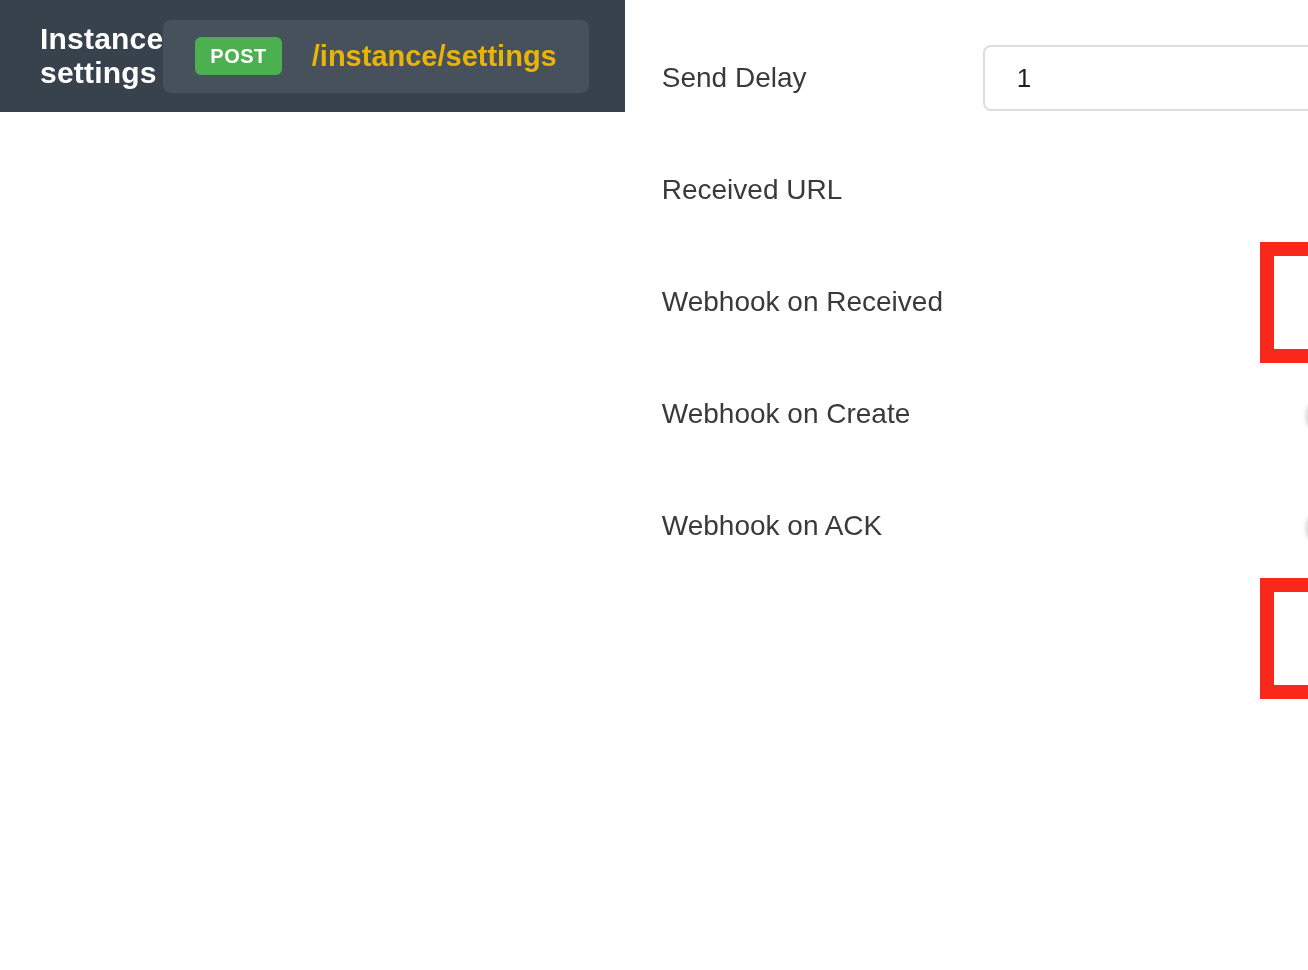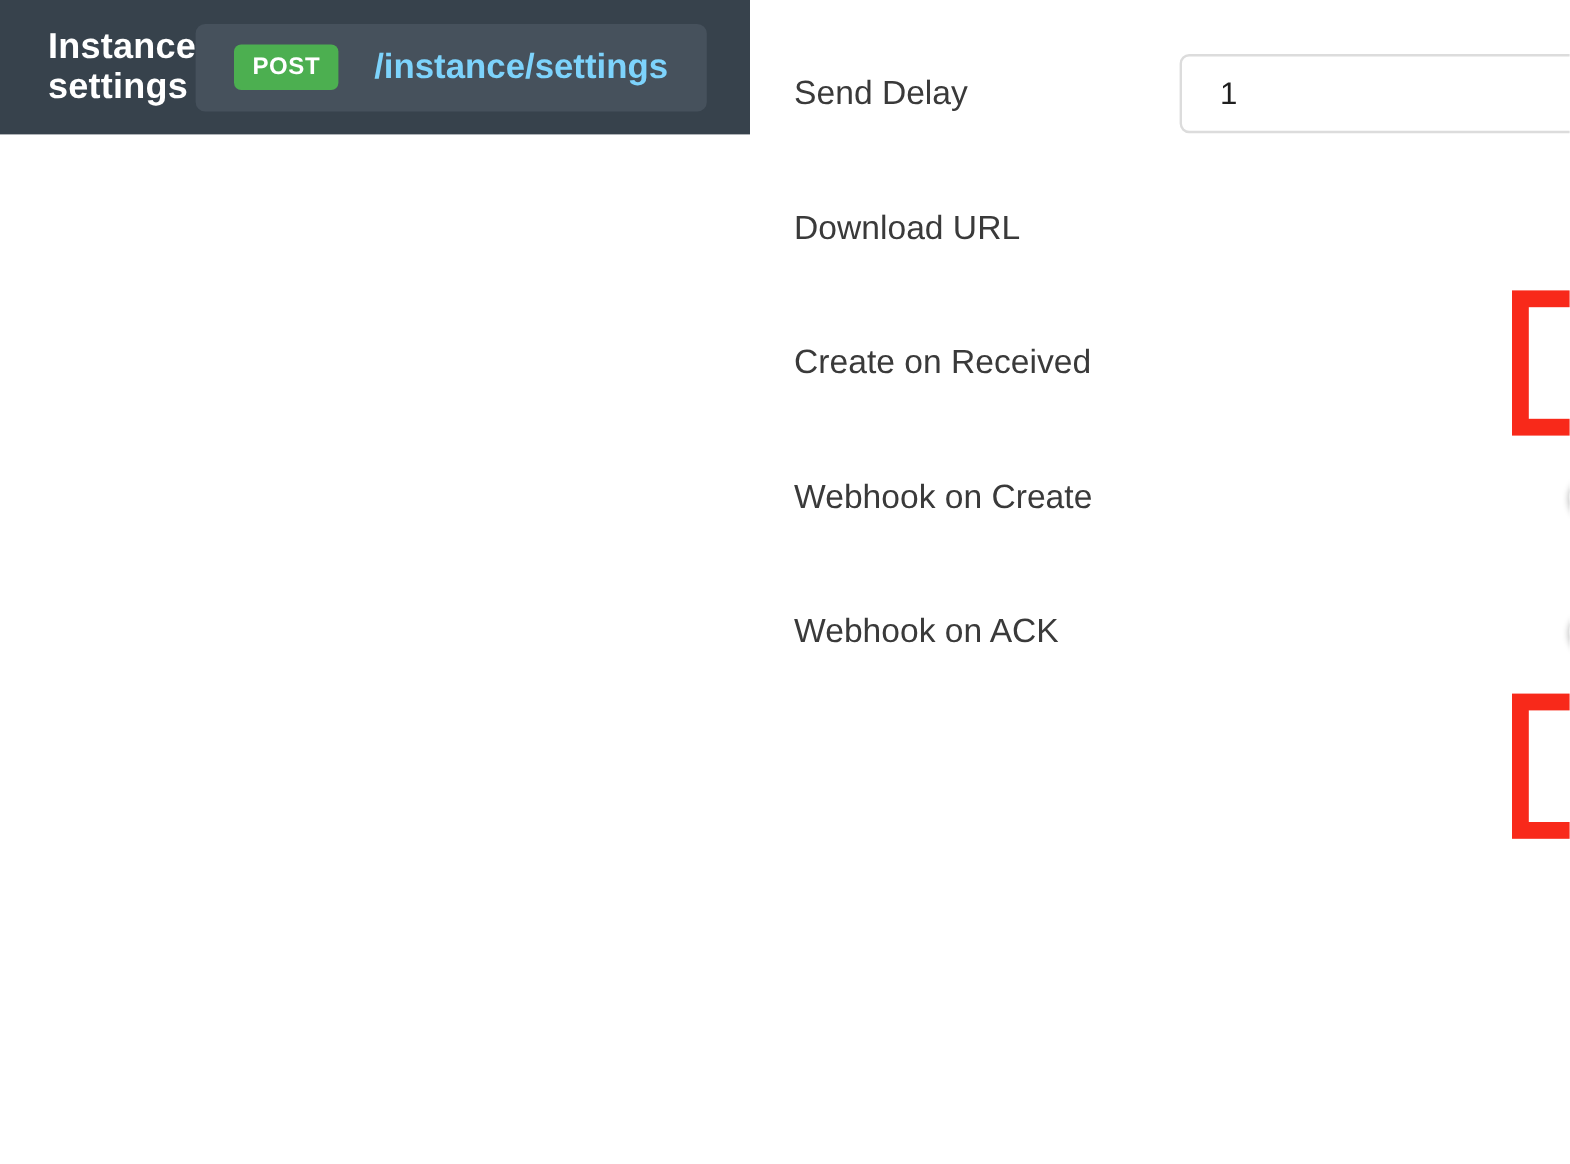--- a/index.html
+++ b/index.html
@@ -21,21 +21,21 @@
   .endpoint-box {
     background: #46515c; border-radius: 8px;
     height: 73px; display: flex; align-items: center;
     padding: 0 32px; gap: 30px;
   }
   .method-badge {
     background: #4caf50; color: #fff;
     font-size: 20px; font-weight: 700; letter-spacing: 0.5px;
     padding: 9px 15px; border-radius: 6px; line-height: 1;
   }
-  .endpoint-path { color: #7dd3fc; font-size: 29px; font-weight: 600; }
+  .endpoint-path { color: #eab308; font-size: 29px; font-weight: 600; }
 
   
   .form-body { flex: 1 1 auto; padding: 22px 36px 0 37px; }
   .form-row {
     height: 112px; display: flex; align-items: center; position: relative;
   }
   .field-label {
     width: 321px; flex: 0 0 321px;
     color: #3a3a3a; font-size: 28px; line-height: 1.2;
   }
@@ -100,24 +100,24 @@
     </div>
   </div>
 
   <div class="form-body">
 
   <div class="form-row">
         <div class="field-label">Send Delay</div>
         <input type="text" class="text-input" value="1" style="">
       </div>
       <div class="form-row">
-        <div class="field-label">Download URL</div>
+        <div class="field-label">Received URL</div>
       </div>
       <div class="form-row">
-        <div class="field-label">Create on Received</div>
+        <div class="field-label">Webhook on Received</div>
         <div class="toggle-spacer"></div>
         <div class="toggle on" role="switch" aria-checked="true">
           <div class="knob"></div>
         </div>
         <div class="highlight-rect"></div>
       </div>
       <div class="form-row">
         <div class="field-label">Webhook on Create</div>
         <div class="toggle-spacer"></div>
         <div class="toggle off" role="switch" aria-checked="false">

